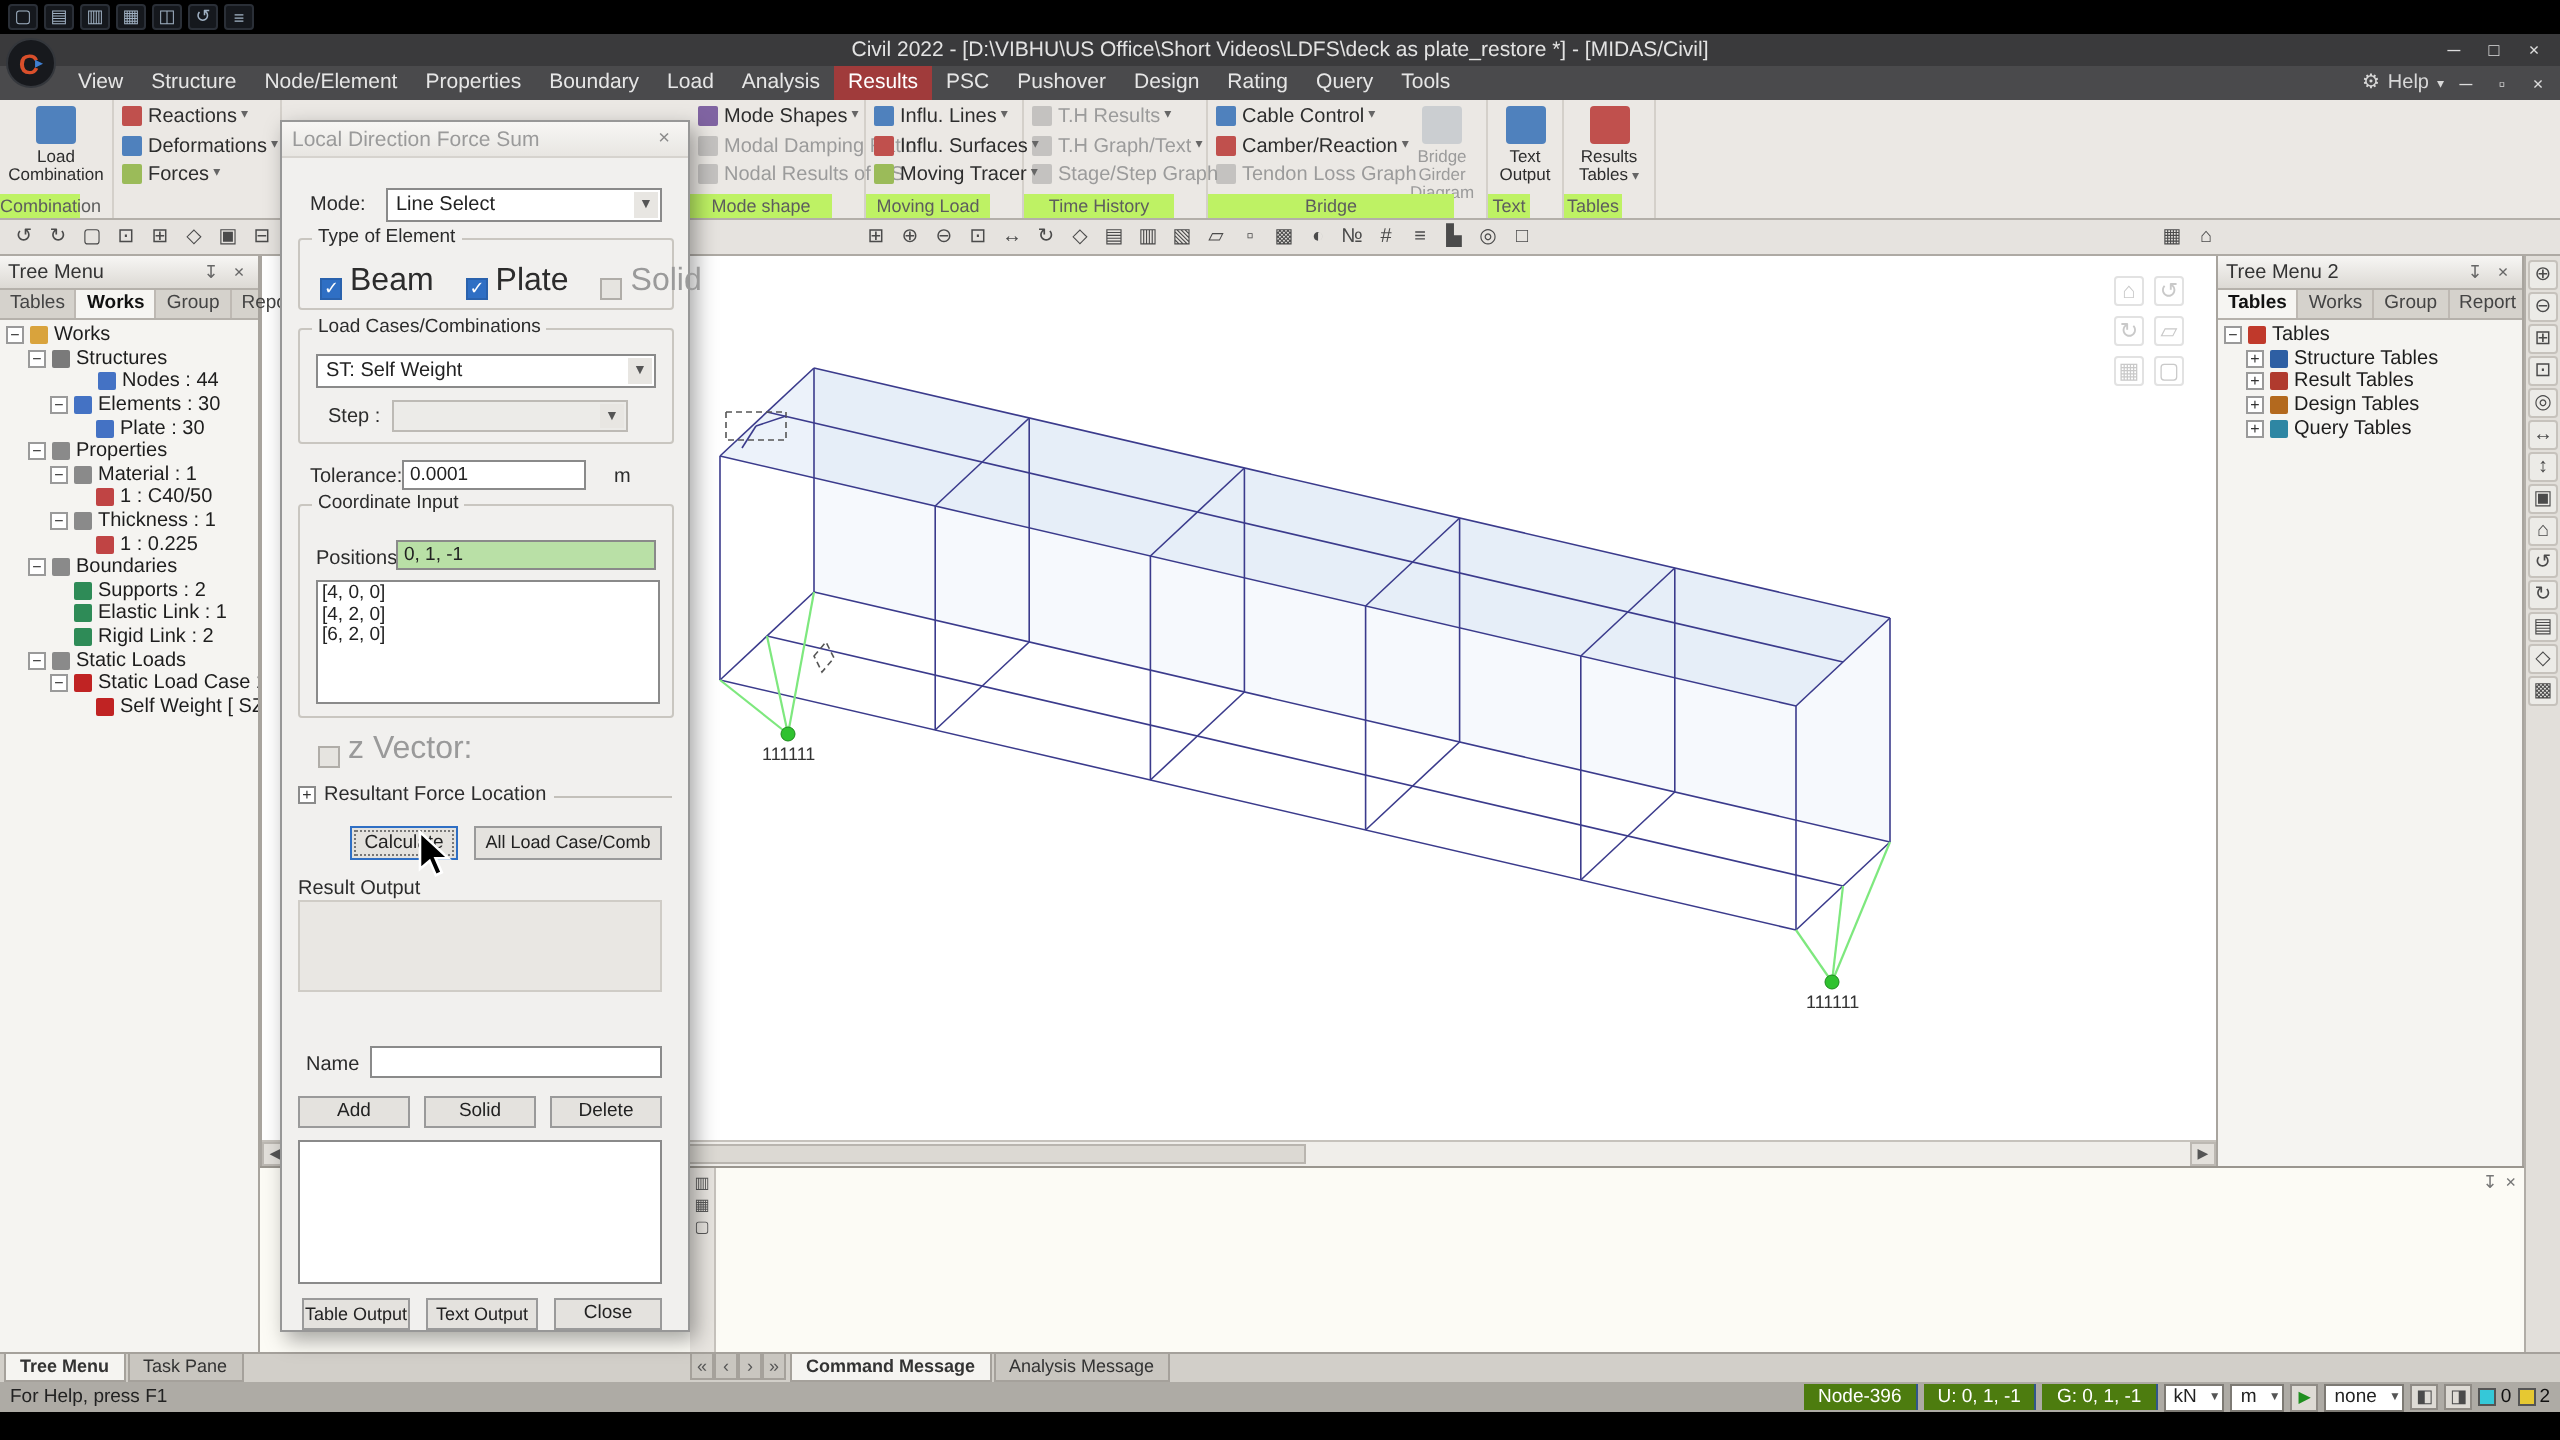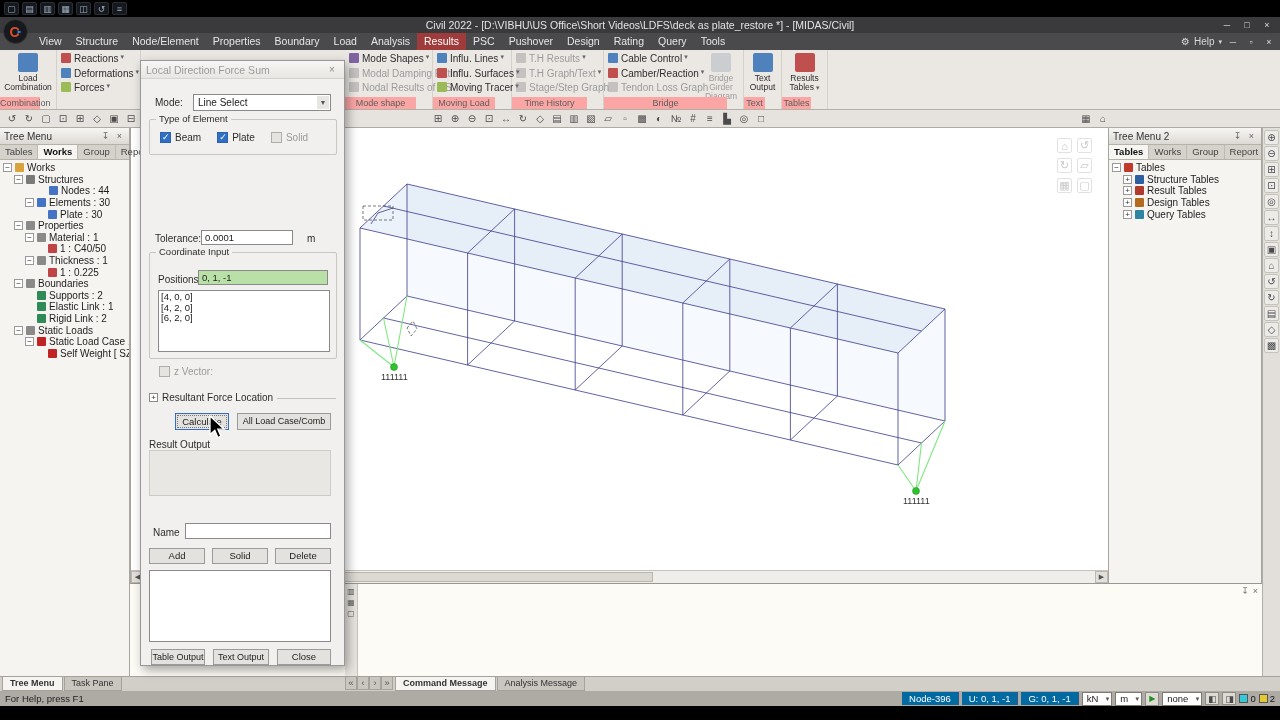--- a/index.html
+++ b/index.html
@@ -15,21 +15,21 @@
 #logo{left:3px;top:19px;width:25px;height:25px;border-radius:50%;background:#17191d;border:1px solid #34373c;z-index:60;display:flex;align-items:center;justify-content:center;font-weight:bold;font-size:14px;color:#d94f2b}
 #logo i{font-style:normal;color:#3f7fd1;font-size:8px;margin-left:-2px}
 #menubar{left:0;top:33px;width:1280px;height:17px;background:#4a4a4c;display:flex;align-items:center;padding-left:32px}
 .mtab{padding:0 7px;font-size:10.5px;color:#e6e6e6;line-height:17px;white-space:nowrap}
 .mtab.active{background:#a03b3b;color:#fff}
 #menu-right{position:absolute;right:4px;top:33px;height:17px;display:flex;align-items:center;gap:4px;color:#d8d8d8;font-size:10px}
 #menu-right .wbtn{width:14px}
 
 #ribbon{left:0;top:50px;width:1280px;height:60px;background:#ebe8e4;border-bottom:1px solid #b3afa9}
 .rgroup{position:absolute;top:0;height:59px;border-right:1px solid #d4d0ca}
-.rglabel{position:absolute;bottom:0;left:0;right:16px;text-align:center;font-size:9px;color:#5d5d5d;line-height:12px;background:#fca5a5}
+.rglabel{position:absolute;bottom:0;left:0;right:16px;text-align:center;font-size:9px;color:#5d5d5d;line-height:12px;background:#bef264}
 .rstack{position:absolute;top:3px;left:4px;right:2px}
 .rrow{display:flex;align-items:flex-start;height:14.6px;font-size:10px;color:#2d2d2d;white-space:nowrap}
 .rrow.disabled{color:#9b9b9b}
 .rrow.disabled .rico{opacity:.4}
 .rico{width:10px;height:10px;margin-right:3px;flex:0 0 auto;border-radius:1px}
 .dd{font-size:7px;color:#666;margin-left:2px}
 .rbig{position:absolute;top:2px;left:0;right:0;text-align:center;font-size:8.5px;color:#2d2d2d;line-height:1.08}
 .rbig.disabled{color:#9b9b9b}
 .rbig.disabled .bic{opacity:.4}
 .bic{display:block;width:20px;height:19px;margin:1px auto 2px;border-radius:2px}
@@ -53,21 +53,21 @@
 #dialog{left:140px;top:60px;width:205px;height:606px;background:#f1f0ee;border:1px solid #979797;box-shadow:3px 4px 10px rgba(0,0,0,.35);z-index:100}
 .dlg-title{height:18px;background:linear-gradient(#f7f6f4,#e8e6e2);border-bottom:1px solid #d6d3ce;color:#9a9a9a;font-size:10.5px;display:flex;align-items:center;padding:0 5px}
 .dlg-title .x{margin-left:auto;color:#8a8a8a;font-size:10px;width:14px;text-align:center}
 .dl{position:absolute;font-size:10px;color:#2c2c2c;white-space:nowrap}
 .sel{position:absolute;background:#fff;border:1px solid #8a8a8a;font-size:10px;line-height:15px;padding-left:4px;overflow:hidden;white-space:nowrap}
 .sel .sarr{position:absolute;right:1px;top:1px;bottom:1px;width:12px;background:#e8e6e2;color:#555;font-size:7px;display:flex;align-items:center;justify-content:center}
 .sel.disabled{background:#ecebe8;border-color:#bdbab5}
 .inp{position:absolute;background:#fff;border:1px solid #8a8a8a;font-size:9.5px;line-height:13px;padding-left:3px;white-space:nowrap}
 .grp{position:absolute;border:1px solid #c9c6c0;border-radius:2px}
 .grplab{position:absolute;top:-7px;left:6px;background:#f1f0ee;padding:0 3px;font-size:9.5px;color:#2c2c2c;white-space:nowrap}
-.dlg-check{display:flex;align-items:flex-end;font-size:10px;color:#2c2c2c}
+.dlg-check{display:flex;align-items:flex-end;font-size:16px;color:#2c2c2c}
 .dlg-check.disabled{color:#9a9a9a}
 .cbx{width:11px;height:11px;border:1px solid #707070;background:#fff;display:inline-block;position:relative;margin-right:4px;flex:0 0 auto}
 .dlg-check.checked .cbx{background:#2f6fc4;border-color:#2a62ad}
 .dlg-check.checked .cbx::after{content:"✓";color:#fff;font-size:9px;position:absolute;left:1px;top:-1px}
 .dlg-check.disabled .cbx{background:#e6e4e0;border-color:#b0ada8}
 .listbox{position:absolute;background:#fff;border:1px solid #8a8a8a;overflow:hidden;font-size:9.5px;padding:1px 2px}
 .listbox .li{line-height:10.5px;color:#222;white-space:nowrap}
 .btn{position:absolute;background:#e4e2de;border:1px solid #9a9a9a;font-size:9.5px;text-align:center;color:#222;overflow:hidden;white-space:nowrap}
 .btn.primary{border:1px solid #2f6fc4;outline:1px dotted #777;outline-offset:-3px}
 .collapse-row{position:absolute;left:8px;right:8px;display:flex;align-items:center;gap:4px;font-size:10px;color:#2c2c2c}
@@ -99,21 +99,21 @@
 
 #bottomtabs{left:0;top:676px;width:1280px;height:15px;background:#d2cfc9;border-top:1px solid #a5a19b;display:flex;align-items:flex-start;font-size:9px}
 .btab{padding:0 7px;line-height:13px;color:#333;background:#c9c6c0;border:1px solid #a5a19b;border-top:none;margin-right:1px;white-space:nowrap}
 .btab.active{background:#f5f4f1;font-weight:bold}
 #bt-left{display:flex;width:130px;padding-left:2px}
 #bt-msg{display:flex;margin-left:215px;align-items:flex-start}
 .navico{width:12px;height:13px;display:flex;align-items:center;justify-content:center;font-size:9px;color:#555;background:#c9c6c0;border:1px solid #a5a19b;border-top:none}
 
 #statusbar{left:0;top:691px;width:1280px;height:15px;background:#aeaba5;display:flex;align-items:center;padding:0 5px;font-size:9.5px;color:#222}
 #st-right{margin-left:auto;display:flex;align-items:center;gap:3px}
-.st-blue{background:#0369a1;color:#fff;padding:0 7px;line-height:13px;border-right:1px solid #31568a;white-space:nowrap}
+.st-blue{background:#4d7c0f;color:#fff;padding:0 7px;line-height:13px;border-right:1px solid #31568a;white-space:nowrap}
 .st-sel{position:relative;background:#fff;border:1px solid #7d7a74;line-height:12px;padding:0 13px 0 4px;white-space:nowrap}
 .st-sel .sarrow{position:absolute;right:1px;top:0;font-size:6px;color:#555}
 .st-play{color:#1f8f1f;font-size:8px;width:14px;text-align:center;background:#dedbd5;border:1px solid #8f8b85;line-height:12px}
 .st-ico{width:14px;height:13px;display:flex;align-items:center;justify-content:center;font-size:9px;color:#4b4b4b;background:#dedbd5;border:1px solid #8f8b85}
 .st-chip{display:flex;align-items:center;gap:2px}
 .st-chip i{width:9px;height:9px;display:inline-block;border:1px solid #555}
 .st-chip.cyan i{background:#35c8d8}
 .st-chip.yellow i{background:#e6c832}
 .st-chip b{font-weight:normal;color:#111}
 #blackbottom{left:0;top:706px;width:1280px;height:14px;background:#000}
@@ -669,20 +669,30 @@
           <span class="cbx"></span>
           <span>Plate</span>
         </label>
         <label class="dlg-check disabled">
           <span class="cbx"></span>
           <span>Solid</span>
         </label>
     </div>
   </div>
 
+  <div class="grp" style="left:8px;top:103px;width:188px;height:58px">
+    <span class="grplab">Load Cases/Combinations</span>
+    <div class="sel" style="left:8px;top:12px;width:170px;height:17px">
+      <span>ST: Self Weight</span><span class="sarr">▼</span>
+    </div>
+    <span class="dl" style="left:14px;top:38px">Step :</span>
+    <div class="sel disabled" style="left:46px;top:35px;width:118px;height:16px">
+      <span class="sarr">▼</span>
+    </div>
+  </div>
 
   <span class="dl" style="left:14px;top:172px">Tolerance:</span>
   <div class="inp" style="left:60px;top:169px;width:92px;height:15px">0.0001</div>
   <span class="dl" style="left:166px;top:172px">m</span>
 
   <div class="grp" style="left:8px;top:191px;width:188px;height:107px">
     <span class="grplab">Coordinate Input</span>
     <span class="dl" style="left:8px;top:21px">Positions</span>
     <div class="inp" style="left:48px;top:17px;width:130px;height:15px;background:#b9e0a6">0, 1, -1</div>
     <div class="listbox" style="left:8px;top:37px;width:172px;height:62px">

